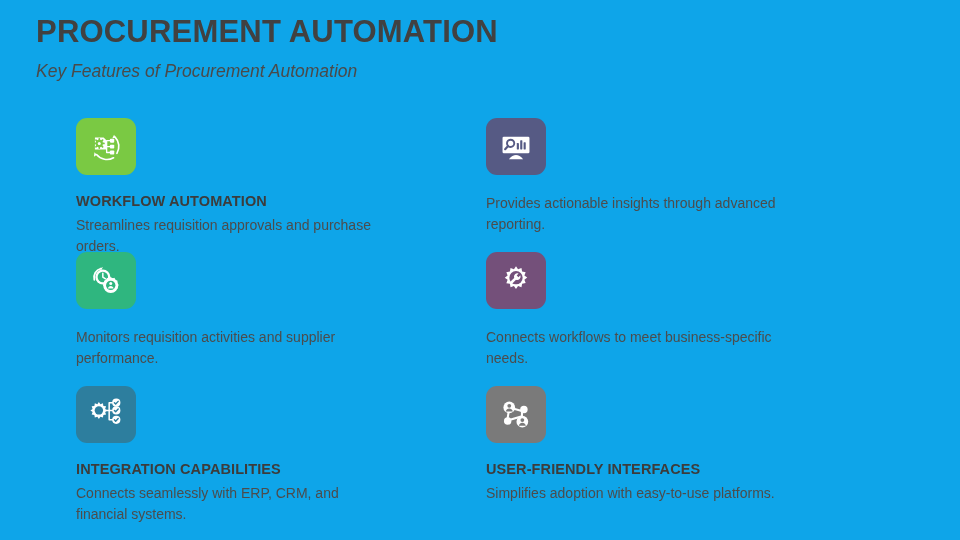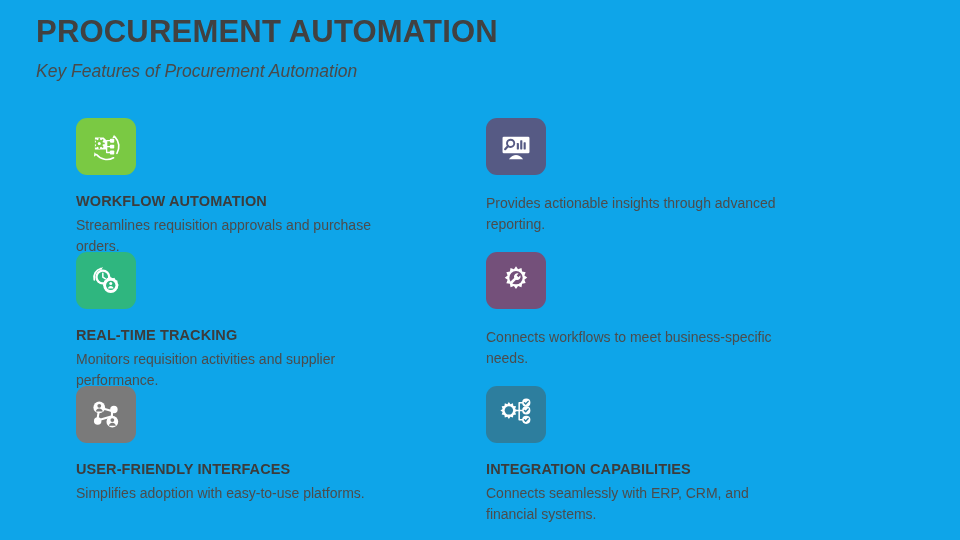--- a/index.html
+++ b/index.html
@@ -174,37 +174,58 @@
               <circle cx="30" cy="29.5" r="9.6" fill="#ffffff"></circle>
               <path d="M30 18.6l1.9 2.5 3-1.2.6 3.2 3.2.6-1.2 3 2.5 1.9-2.5 1.9 1.2 3-3.2.6-.6 3.2-3-1.2-1.9 2.5-1.9-2.5-3 1.2-.6-3.2-3.2-.6 1.2-3-2.5-1.9 2.5-1.9-1.2-3 3.2-.6.6-3.2 3 1.2z" fill="#ffffff"></path>
               <circle cx="30" cy="29.5" r="5.9" fill="#2fb67f"></circle>
               <circle cx="30" cy="27.3" r="1.9" fill="#ffffff"></circle>
               <path d="M26.3 33.4c.5-2.1 2-3.2 3.7-3.2s3.2 1.1 3.7 3.2z" fill="#ffffff"></path>
             </g>
           </svg>
         </span>
       </div>
       <div class="feature-text">
-        <p class="feature-heading">REAL-TIME TRACKING</p>
         <p class="feature-desc">Monitors requisition activities and supplier performance.</p>
       </div>
     </div>
 
     <div class="feature">
       <div class="feature-icon" style="background:#74507a">
         <span>
           <svg viewBox="0 0 48 48" fill="none" xmlns="http://www.w3.org/2000/svg">
             <path d="M24 5.5l2.6 3.6 4.3-1.6.8 4.5 4.5.8-1.6 4.3 3.6 2.6-3.6 2.6 1.6 4.3-4.5.8-.8 4.5-4.3-1.6L24 34l-2.6-3.6-4.3 1.6-.8-4.5-4.5-.8 1.6-4.3L9.8 19.8l3.6-2.6-1.6-4.3 4.5-.8.8-4.5 4.3 1.6z" fill="#ffffff"></path>
             <circle cx="24" cy="19.8" r="8.4" fill="#74507a"></circle>
             <path d="M27.3 14.6a4.3 4.3 0 0 0-5.6 5.5l-4 4a1.6 1.6 0 0 0 0 2.3 1.6 1.6 0 0 0 2.3 0l4-4a4.3 4.3 0 0 0 5.5-5.6l-2.4 2.4-2.2-2.2z" fill="#ffffff"></path>
           </svg>
         </span>
       </div>
       <div class="feature-text">
         <p class="feature-desc">Connects workflows to meet business-specific needs.</p>
+      </div>
+    </div>
+
+    <div class="feature">
+      <div class="feature-icon" style="background:#2d7e9e">
+        <span>
+          <svg viewBox="0 0 48 48" fill="none" xmlns="http://www.w3.org/2000/svg">
+            <path d="M15 7.5l1.9 2.8 3.2-1.2.6 3.4 3.4.6-1.2 3.2 2.8 1.9-2.8 1.9 1.2 3.2-3.4.6-.6 3.4-3.2-1.2-1.9 2.8-1.9-2.8-3.2 1.2-.6-3.4-3.4-.6 1.2-3.2-2.8-1.9 2.8-1.9-1.2-3.2 3.4-.6.6-3.4 3.2 1.2z" fill="#ffffff"></path>
+            <circle cx="15" cy="18.2" r="5.3" fill="#2d7e9e"></circle>
+            <path d="M22.5 18.2h5.5M28 8.5v21.6M28 8.5h4.5M28 18.2h4.5M28 30.1h4.5" stroke="#ffffff" stroke-width="1.9" stroke-linecap="round" stroke-linejoin="round"></path>
+            <circle cx="37" cy="8.5" r="5.2" fill="#ffffff"></circle>
+            <path d="M34.6 8.5l1.6 1.7 3.2-3.4" stroke="#2d7e9e" stroke-width="1.8" stroke-linecap="round" stroke-linejoin="round"></path>
+            <circle cx="37" cy="18.2" r="5.2" fill="#ffffff"></circle>
+            <path d="M34.6 18.2l1.6 1.7 3.2-3.4" stroke="#2d7e9e" stroke-width="1.8" stroke-linecap="round" stroke-linejoin="round"></path>
+            <circle cx="37" cy="30.1" r="5.2" fill="#ffffff"></circle>
+            <path d="M34.6 30.1l1.6 1.7 3.2-3.4" stroke="#2d7e9e" stroke-width="1.8" stroke-linecap="round" stroke-linejoin="round"></path>
+          </svg>
+        </span>
+      </div>
+      <div class="feature-text">
+        <p class="feature-heading">INTEGRATION CAPABILITIES</p>
+        <p class="feature-desc">Connects seamlessly with ERP, CRM, and financial systems.</p>
       </div>
     </div>
 
     <div class="feature">
       <div class="feature-icon" style="background:#7a7a7a">
         <span>
           <svg viewBox="0 0 48 48" fill="none" xmlns="http://www.w3.org/2000/svg">
             <path d="M15.5 14.5l16 4.5M15.5 14.5L13 31M13 31l18.5-5.5M31.5 19l0 6.5" stroke="#ffffff" stroke-width="2.6" stroke-linecap="round"></path>
             <circle cx="15.5" cy="14.5" r="7.4" fill="#ffffff"></circle>
             <circle cx="15.5" cy="12.4" r="2.4" fill="#7a7a7a"></circle>
@@ -216,36 +237,14 @@
             <circle cx="13.5" cy="31.5" r="4.7" fill="#ffffff"></circle>
           </svg>
         </span>
       </div>
       <div class="feature-text">
         <p class="feature-heading">USER-FRIENDLY INTERFACES</p>
         <p class="feature-desc">Simplifies adoption with easy-to-use platforms.</p>
       </div>
     </div>
 
-    <div class="feature">
-      <div class="feature-icon" style="background:#2d7e9e">
-        <span>
-          <svg viewBox="0 0 48 48" fill="none" xmlns="http://www.w3.org/2000/svg">
-            <path d="M15 7.5l1.9 2.8 3.2-1.2.6 3.4 3.4.6-1.2 3.2 2.8 1.9-2.8 1.9 1.2 3.2-3.4.6-.6 3.4-3.2-1.2-1.9 2.8-1.9-2.8-3.2 1.2-.6-3.4-3.4-.6 1.2-3.2-2.8-1.9 2.8-1.9-1.2-3.2 3.4-.6.6-3.4 3.2 1.2z" fill="#ffffff"></path>
-            <circle cx="15" cy="18.2" r="5.3" fill="#2d7e9e"></circle>
-            <path d="M22.5 18.2h5.5M28 8.5v21.6M28 8.5h4.5M28 18.2h4.5M28 30.1h4.5" stroke="#ffffff" stroke-width="1.9" stroke-linecap="round" stroke-linejoin="round"></path>
-            <circle cx="37" cy="8.5" r="5.2" fill="#ffffff"></circle>
-            <path d="M34.6 8.5l1.6 1.7 3.2-3.4" stroke="#2d7e9e" stroke-width="1.8" stroke-linecap="round" stroke-linejoin="round"></path>
-            <circle cx="37" cy="18.2" r="5.2" fill="#ffffff"></circle>
-            <path d="M34.6 18.2l1.6 1.7 3.2-3.4" stroke="#2d7e9e" stroke-width="1.8" stroke-linecap="round" stroke-linejoin="round"></path>
-            <circle cx="37" cy="30.1" r="5.2" fill="#ffffff"></circle>
-            <path d="M34.6 30.1l1.6 1.7 3.2-3.4" stroke="#2d7e9e" stroke-width="1.8" stroke-linecap="round" stroke-linejoin="round"></path>
-          </svg>
-        </span>
-      </div>
-      <div class="feature-text">
-        <p class="feature-heading">INTEGRATION CAPABILITIES</p>
-        <p class="feature-desc">Connects seamlessly with ERP, CRM, and financial systems.</p>
-      </div>
-    </div>
-
   </div>
 </div>
 
 </body></html>

